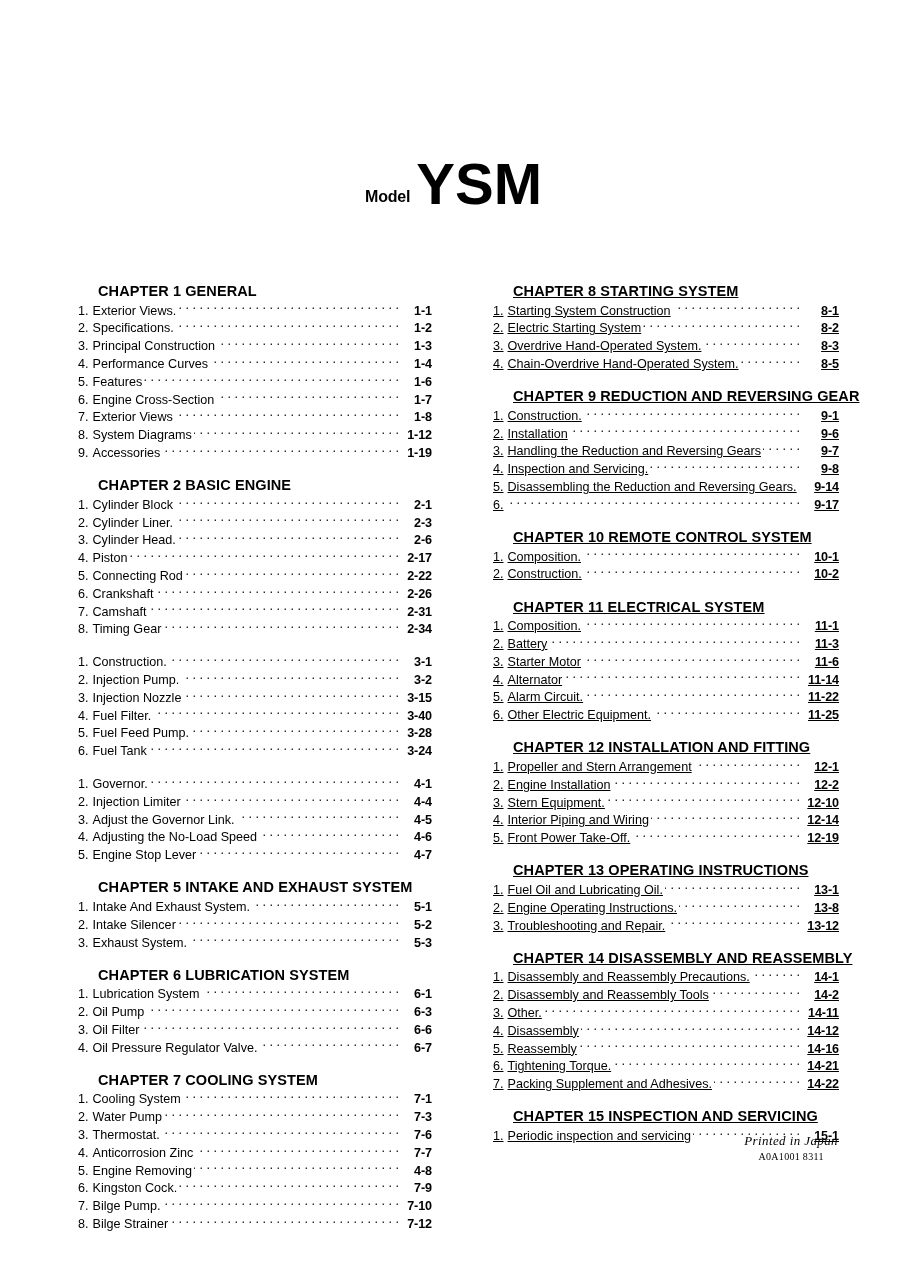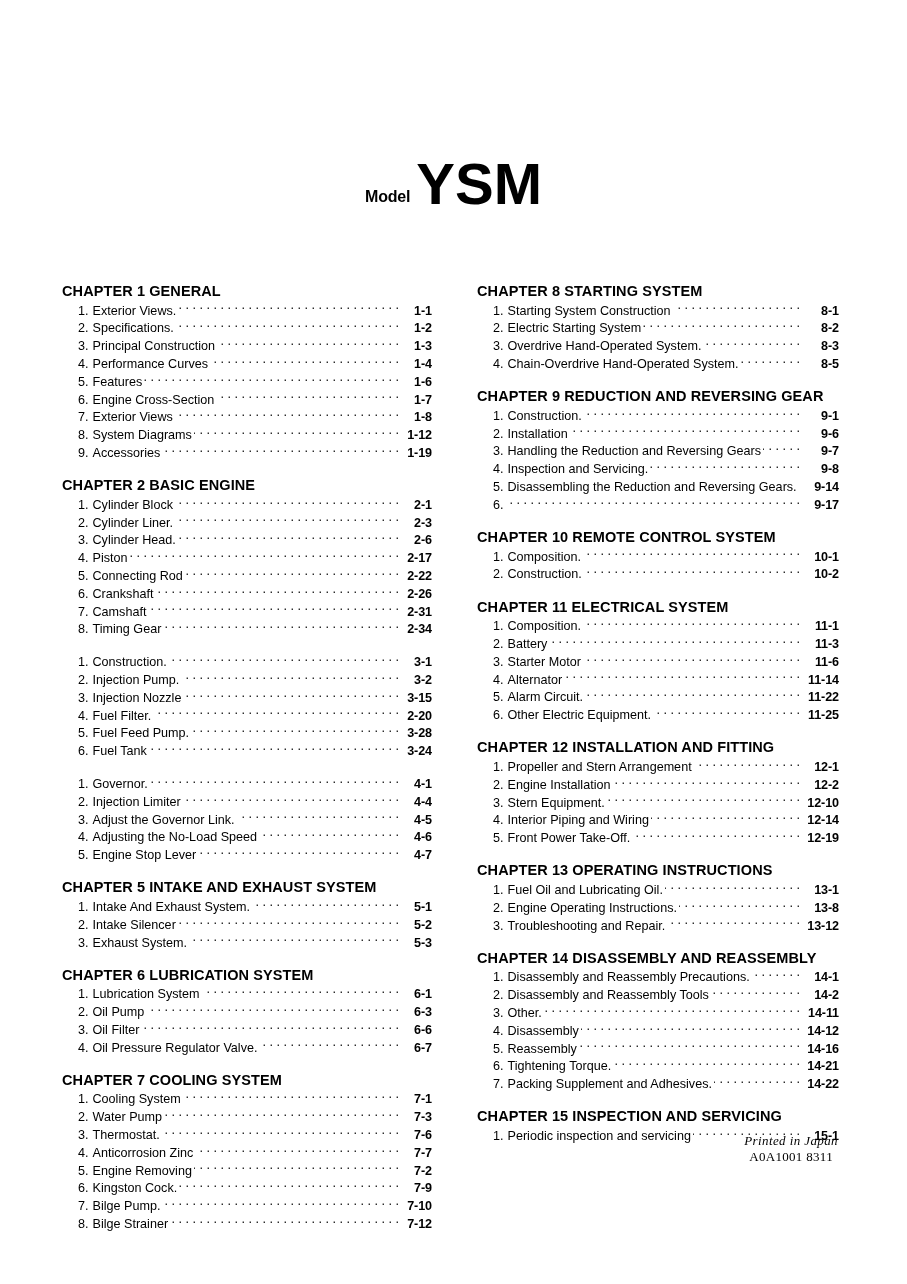--- a/index.html
+++ b/index.html
@@ -46,31 +46,32 @@
     position: absolute;
     left: 0;
     top: 283px;
     width: 907px;
   }
   .col {
     position: absolute;
     top: 0;
   }
   .col-left  { left: 62px;  width: 370px; }
-  .col-right { left: 477px; width: 362px; }
+  .col-right { left: 477px; width: 362px; text-decoration: underline; }
 
   .chapter { margin-bottom: 15px; }
   .chapter:last-child { margin-bottom: 0; }
 
   .chapter-title {
     font-size: 14.5px;
     font-weight: bold;
     letter-spacing: 0.1px;
     margin-bottom: 3px;
     white-space: nowrap;
+    margin-left: 36px;
   }
 
   .entries { }
 
   .entry {
     display: flex;
     align-items: baseline;
     font-size: 12.6px;
     line-height: 17.2px;
     white-space: nowrap;
@@ -116,21 +117,21 @@
     text-align: center;
     font-family: "Liberation Serif", serif;
   }
   .footer-printed {
     font-size: 13px;
     font-style: italic;
     letter-spacing: 0.4px;
     line-height: 16px;
   }
   .footer-code {
-    font-size: 13px;
+    font-size: 10px;
     letter-spacing: 0.3px;
     line-height: 16px;
   }
 </style>
 </head>
 <body>
 
 <div class="title-block">
   <span class="title-model">Model</span><span class="title-main">YSM</span>
 </div>
@@ -266,21 +267,21 @@
           <div class="entry">
             <span class="entry-num">3.</span>
             <span class="entry-label">Injection Nozzle</span>
             <span class="entry-leader"></span>
             <span class="entry-page">3-15</span>
           </div>
           <div class="entry">
             <span class="entry-num">4.</span>
             <span class="entry-label">Fuel Filter.</span>
             <span class="entry-leader"></span>
-            <span class="entry-page">2-20</span>
+            <span class="entry-page">3-40</span>
           </div>
           <div class="entry">
             <span class="entry-num">5.</span>
             <span class="entry-label">Fuel Feed Pump.</span>
             <span class="entry-leader"></span>
             <span class="entry-page">3-28</span>
           </div>
           <div class="entry">
             <span class="entry-num">6.</span>
             <span class="entry-label">Fuel Tank</span>
@@ -399,21 +400,21 @@
           <div class="entry">
             <span class="entry-num">4.</span>
             <span class="entry-label">Anticorrosion Zinc</span>
             <span class="entry-leader"></span>
             <span class="entry-page">7-7</span>
           </div>
           <div class="entry">
             <span class="entry-num">5.</span>
             <span class="entry-label">Engine Removing</span>
             <span class="entry-leader"></span>
-            <span class="entry-page">7-2</span>
+            <span class="entry-page">4-8</span>
           </div>
           <div class="entry">
             <span class="entry-num">6.</span>
             <span class="entry-label">Kingston Cock.</span>
             <span class="entry-leader"></span>
             <span class="entry-page">7-9</span>
           </div>
           <div class="entry">
             <span class="entry-num">7.</span>
             <span class="entry-label">Bilge Pump.</span>

